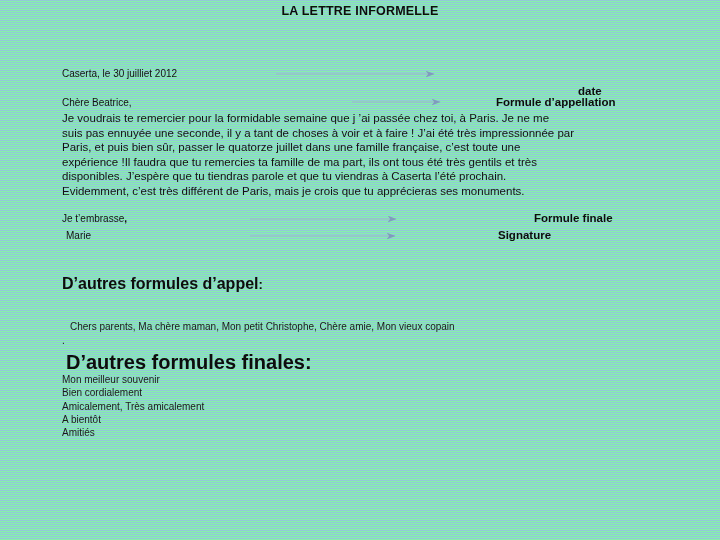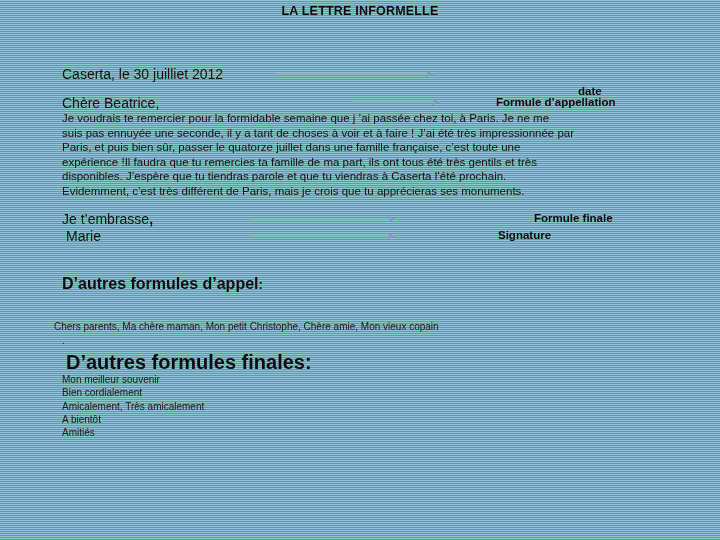--- a/index.html
+++ b/index.html
@@ -13,21 +13,21 @@
     overflow: hidden;
     font-family: "Liberation Sans", sans-serif;
     background-color: #f4fbfc;
   }
 
   
   #slide {
     position: relative;
     width: 720px;
     height: 540px;
-    background-color: #22c55e;
+    background-color: #86efac;
     overflow: hidden;
   }
   #slide-texture {
     position: absolute;
     inset: 0;
     pointer-events: none;
     z-index: 0;
     
     background-image:
       repeating-linear-gradient(
@@ -69,21 +69,21 @@
     right: 0;
     top: 4px;
     text-align: center;
     font-size: 12.5px;
     font-weight: bold;
     color: #0d0d0d;
     letter-spacing: 0.2px;
   }
 
   .letter-line {
-    font-size: 14px;
+    font-size: 10px;
     color: #121212;
     line-height: 14.6px;
     white-space: nowrap;
   }
 
   #date-line      { left: 62px;  top: 67px; }
   #salutation     { left: 62px;  top: 96px; }
 
   #letter-body {
     left: 62px;
@@ -116,21 +116,21 @@
     left: 62px;
     top: 275px;
     font-size: 16px;
     font-weight: bold;
     color: #0d0d0d;
     white-space: nowrap;
   }
   #heading-appel .colon { font-weight: bold; font-size: 13px; }
 
   #appel-examples {
-    left: 54px;
+    left: 70px;
     top: 321px;
     font-size: 10px;
     color: #1a1a1a;
     white-space: nowrap;
   }
   #appel-dot {
     left: 62px;
     top: 335px;
     font-size: 10px;
     color: #1a1a1a;

